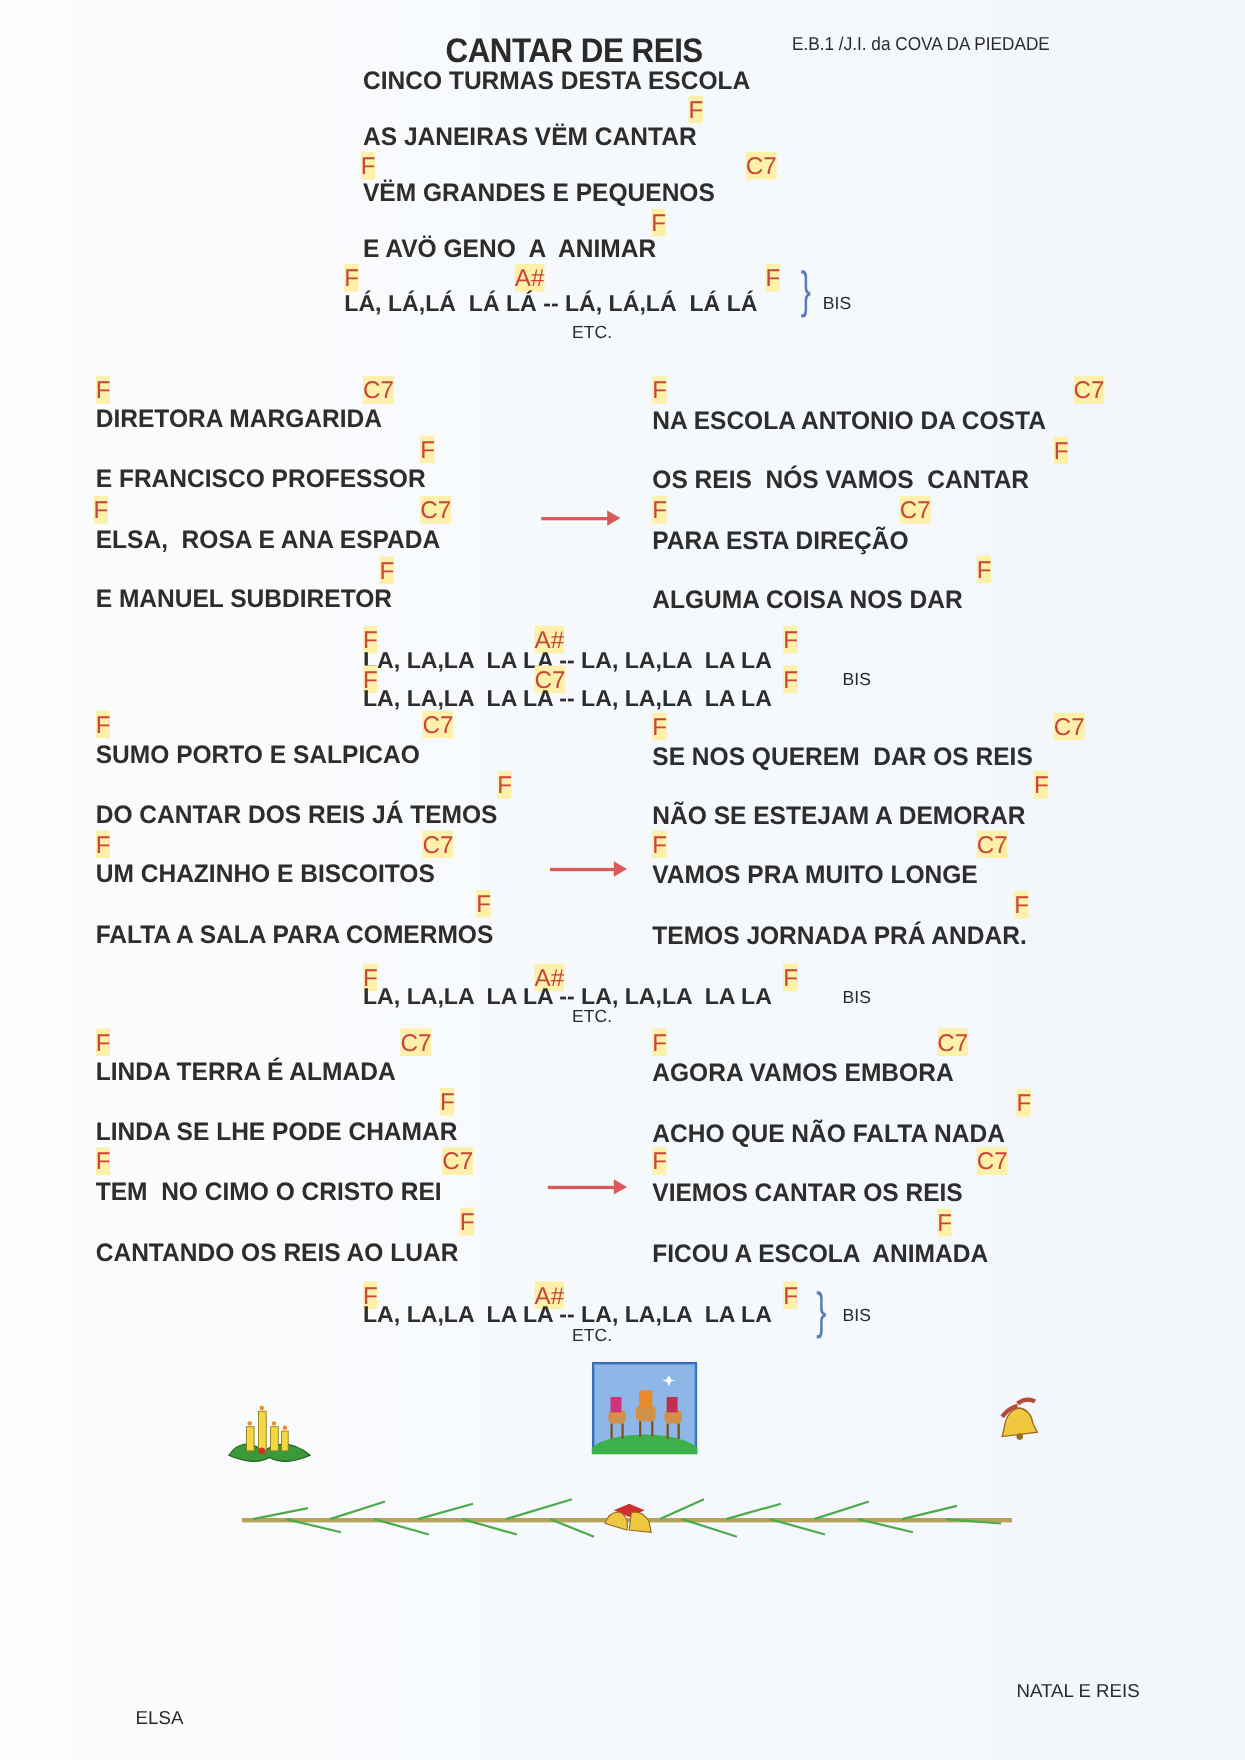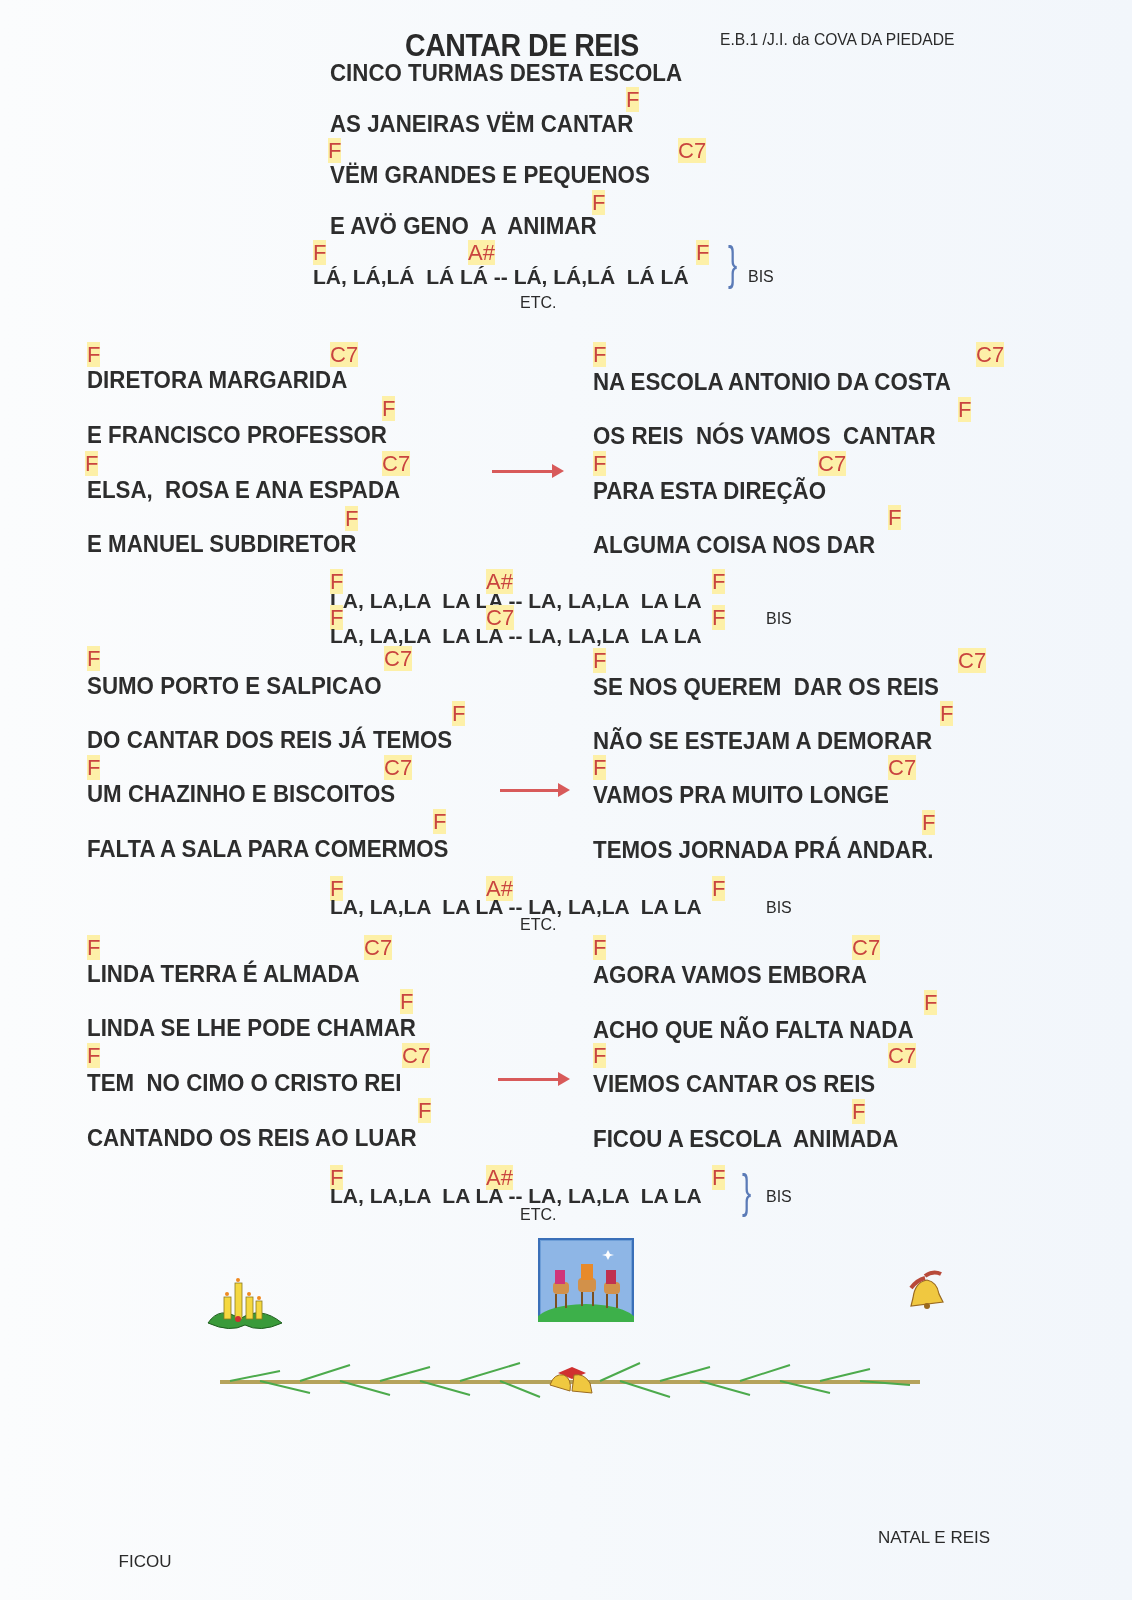--- a/index.html
+++ b/index.html
@@ -197,16 +197,16 @@
   <g stroke="#4caa4c" stroke-width="2" fill="none">
     <path d="M10 36 L60 26 M40 36 L90 48 M80 36 L130 20 M120 36 L170 50 M160 36 L210 22 M200 36 L250 50 M240 36 L300 18 M280 36 L320 52"></path>
     <path d="M380 36 L420 18 M400 36 L450 52 M440 36 L490 22 M480 36 L530 50 M520 36 L570 20 M560 36 L610 48 M600 36 L650 24 M640 36 L690 40"></path>
   </g>
   <path d="M338 28 L352 22 L366 28 L352 34Z" fill="#d03030"></path>
   <path d="M330 40 Q334 28 344 30 Q352 34 350 46 Z" fill="#f0c840" stroke="#9a6a20"></path>
   <path d="M354 30 Q364 28 370 38 L372 48 L352 46 Z" fill="#f0c840" stroke="#9a6a20"></path>
 </svg>
 
 <div class="abs footer" style="left:95px;top:1502px;width:100px;">
-  <div>FICOU</div>
+  <div>ELSA</div>
   
 </div>
-<div class="abs footer" style="left:878px;top:1526px;">NATAL E REIS</div>
+<div class="abs footer" style="left:924px;top:1526px;">NATAL E REIS</div>
 
 </body></html>

